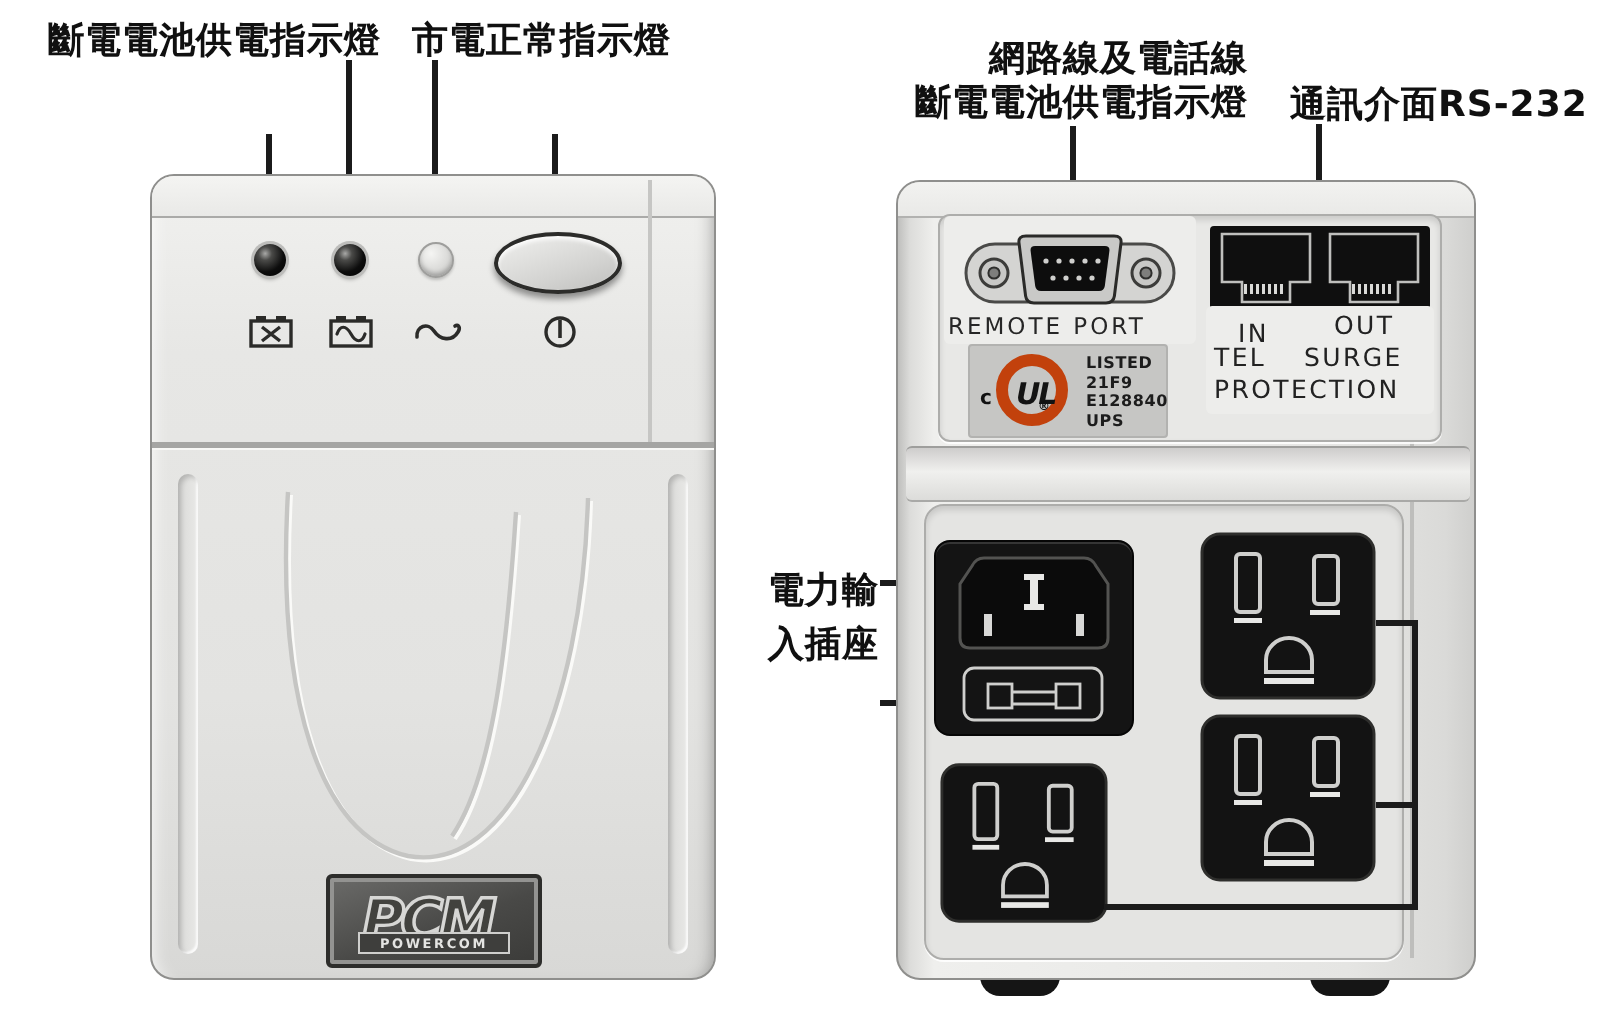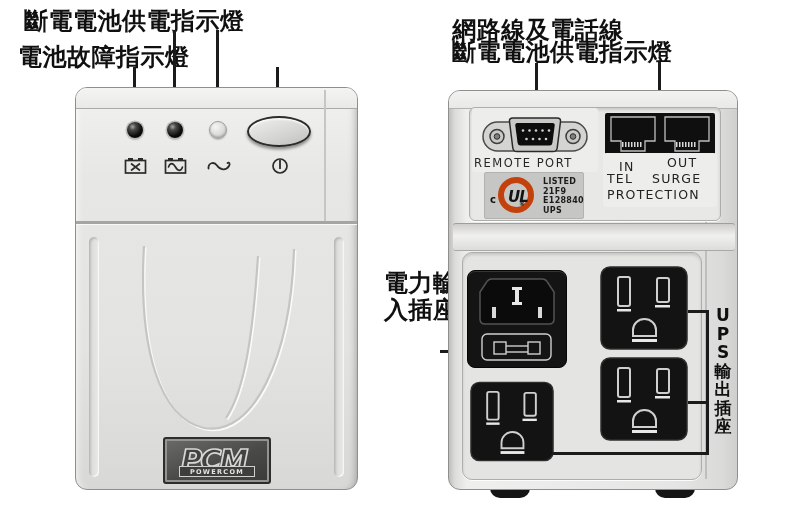--- a/index.html
+++ b/index.html
@@ -1,20 +1,20 @@
 <!DOCTYPE html>
 <html><head>
 <meta charset="utf-8">
 <style>
   html,body{margin:0;padding:0;background:#fff;}
   .canvas{position:relative;width:800px;height:512px;background:#ffffff;overflow:hidden;
           font-family:"DejaVu Sans","Liberation Sans",sans-serif;color:#111;}
-  .lbl{position:absolute;font-size:24px;font-weight:600;color:#101010;line-height:22px;
+  .lbl{position:absolute;font-size:18px;font-weight:600;color:#101010;line-height:22px;
        letter-spacing:.5px;white-space:nowrap;}
-  .lbl2{line-height:27px;}
+  .lbl2{line-height:27px;margin-top:12px;}
   .vline{position:absolute;width:3px;background:#1b1b1b;}
   .hline{position:absolute;height:3px;background:#1b1b1b;}
   
   .front-body{position:absolute;left:75px;top:87px;width:283px;height:403px;border-radius:12px;
     background:linear-gradient(180deg,#f1f1ef 0%,#e7e7e5 22%,#e3e3e1 65%,#d8d8d6 100%);
     border:1.5px solid #8f8f8d;box-sizing:border-box;
     box-shadow:inset -7px 0 9px -7px rgba(0,0,0,.35),inset 7px 0 9px -7px rgba(255,255,255,.9);}
   .front-top{position:absolute;left:0;top:0;width:100%;height:21px;border-radius:11px 11px 0 0;
     background:linear-gradient(180deg,#f4f4f2,#e9e9e7);border-bottom:1.5px solid #aaaaa8;box-sizing:border-box;}
   .front-bevel{position:absolute;left:248px;top:2px;width:1.5px;height:132px;background:#c6c6c4;}
@@ -77,31 +77,32 @@
   .outlet{position:absolute;}
   .vtext{position:absolute;left:712px;top:306px;width:22px;font-size:17px;font-weight:600;
     line-height:18.5px;text-align:center;word-break:break-all;letter-spacing:0;color:#101010;}
 </style>
 </head>
 <body>
 
 <div class="canvas">
 
   <div class="lbl" style="left:24px;top:10px">斷電電池供電指示燈</div>
-  <div class="lbl" style="left:18px;top:46px">電池故障指示燈</div>
+  <div class="lbl" style="left:206px;top:10px">市電正常指示燈</div>
 
   <div class="vline" style="left:133px;top:67px;height:56px"></div>
   <div class="vline" style="left:173px;top:30px;height:93px"></div>
   <div class="vline" style="left:216px;top:30px;height:93px"></div>
   <div class="vline" style="left:276px;top:67px;height:50px"></div>
 
-  <div class="lbl" style="left:452px;top:19px;width:172px;text-align:center;line-height:22px">
+  <div class="lbl" style="left:452px;top:19px;width:172px;text-align:right;line-height:22px">
     <div>網路線及電話線</div>
     <div>斷電電池供電指示燈</div>
   </div>
+  <div class="lbl" style="left:645px;top:42px">通訊介面RS-232</div>
 
   <div class="vline" style="left:535px;top:63px;height:54px"></div>
   <div class="vline" style="left:658px;top:62px;height:52px"></div>
 
   <div class="lbl lbl2" style="left:384px;top:270px">
     <div>電力輸</div>
     <div>入插座</div>
   </div>
 
   <div class="hline" style="left:440px;top:290px;width:52px"></div>
@@ -282,15 +283,14 @@
     </g>
     <rect x="17" y="43" width="14" height="2.5" fill="#e8e8e6"></rect>
     <rect x="55" y="39" width="15" height="2.5" fill="#e8e8e6"></rect>
     <rect x="32" y="73" width="25" height="3" fill="#e8e8e6"></rect>
   </svg>
 
   <div class="hline" style="left:688px;top:310px;width:21px"></div>
   <div class="hline" style="left:688px;top:401px;width:21px"></div>
   <div class="hline" style="left:552px;top:452px;width:157px"></div>
   <div class="vline" style="left:706px;top:310px;height:145px"></div>
-  <div class="vtext">UPS輸出插座</div>
 
 </div>
 
 </body></html>

